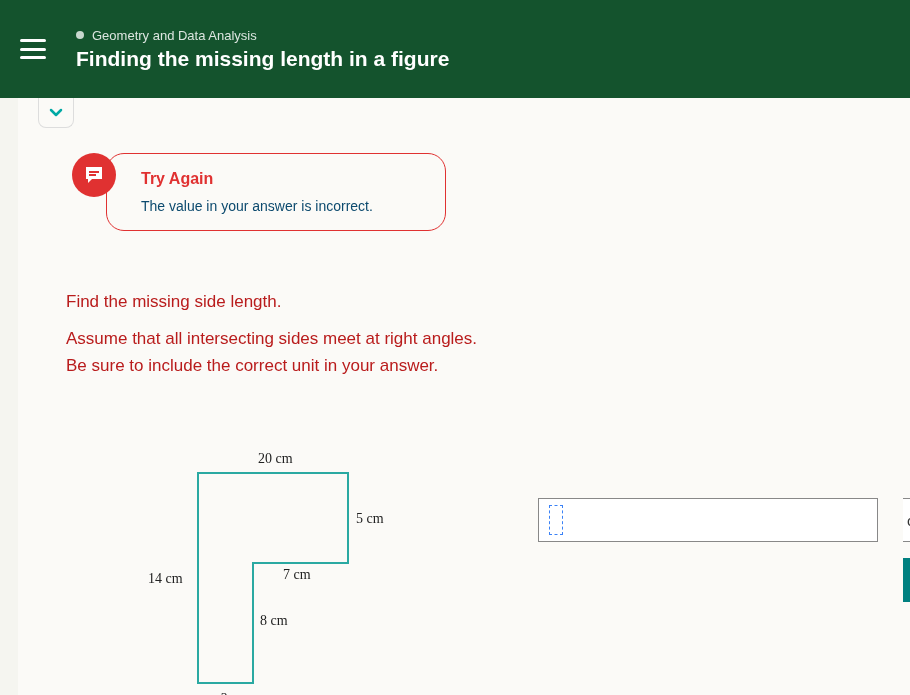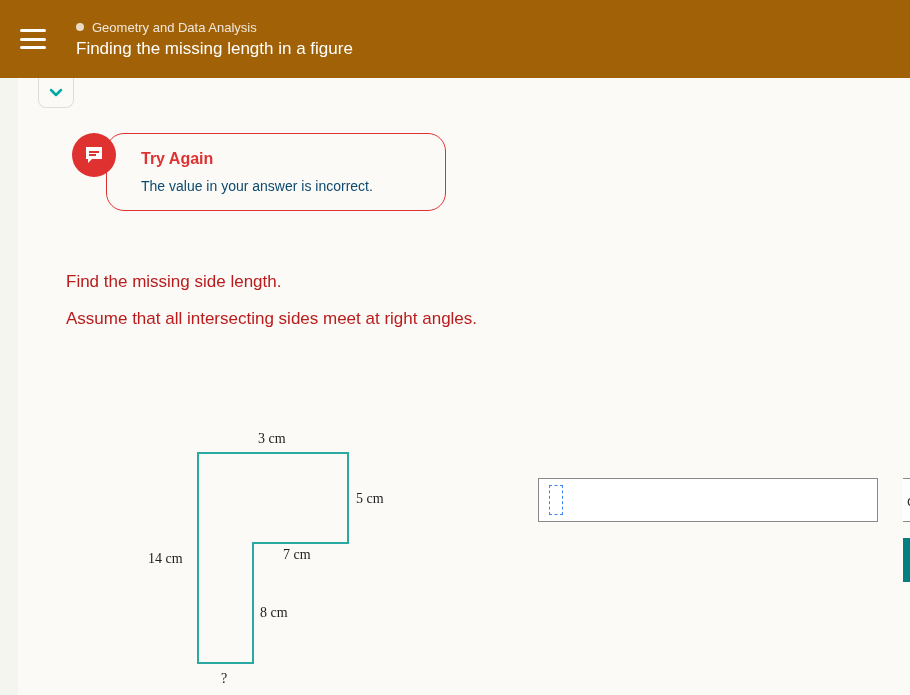--- a/index.html
+++ b/index.html
@@ -5,23 +5,23 @@
     * { box-sizing: border-box; margin: 0; padding: 0; }
     body {
       font-family: Arial, Helvetica, sans-serif;
       background: #f5f5f0;
       width: 910px;
       height: 695px;
       overflow: hidden;
       position: relative;
     }
     .header {
-      background: #a16207;
+      background: #14532d;
       color: #fff;
-      height: 78px;
+      height: 98px;
       display: flex;
       align-items: center;
       padding-left: 20px;
     }
     .hamburger {
       width: 26px;
       height: 20px;
       display: flex;
       flex-direction: column;
       justify-content: space-between;
@@ -30,21 +30,21 @@
     }
     .hamburger span {
       display: block;
       height: 3px;
       background: #fff;
       border-radius: 2px;
     }
     .header-text { display: flex; flex-direction: column; }
     .breadcrumb-line { display: flex; align-items: center; font-size: 13px; opacity: 0.85; margin-bottom: 4px; }
     .dot { width: 8px; height: 8px; border-radius: 50%; background: #fff; margin-right: 8px; opacity: 0.9; }
-    .lesson-title { font-size: 17px; font-weight: normal; }
+    .lesson-title { font-size: 21px; font-weight: bold; }
     .content {
       position: relative;
       background: #fbfaf7;
       margin-left: 18px;
       margin-top: 0;
       width: 892px;
       height: 617px;
       padding: 0;
     }
     .collapse-tab {
@@ -195,30 +195,31 @@
     </div>
     <div class="feedback-box">
       <div class="feedback-title">Try Again</div>
       <div class="feedback-msg">The value in your answer is incorrect.</div>
     </div>
   </div>
 
   <div class="instructions">
     <p>Find the missing side length.</p>
     <p>Assume that all intersecting sides meet at right angles.</p>
+    <p style="margin-top:-10px">Be sure to include the correct unit in your answer.</p>
   </div>
 
   <div class="figure-area">
     <svg width="320" height="320" viewBox="0 0 320 320">
       <path d="M 80 30 L 230 30 L 230 120 L 135 120 L 135 240 L 80 240 Z" fill="none" stroke="#2aa9a2" stroke-width="2"></path>
     </svg>
-    <div class="label" style="left:140px; top:8px;">3 cm</div>
+    <div class="label" style="left:140px; top:8px;">20 cm</div>
     <div class="label" style="left:238px; top:68px;">5 cm</div>
     <div class="label" style="left:165px; top:124px;">7 cm</div>
-    <div class="label" style="left:142px; top:182px;">8 cm</div>
+    <div class="label" style="left:142px; top:170px;">8 cm</div>
     <div class="label" style="left:30px; top:128px;">14 cm</div>
     <div class="label" style="left:103px; top:248px;">?</div>
   </div>
 
   <div class="answer-input">
     <div class="cursor-box"></div>
   </div>
 
   <div class="unit-button">
     <span>cm</span>

